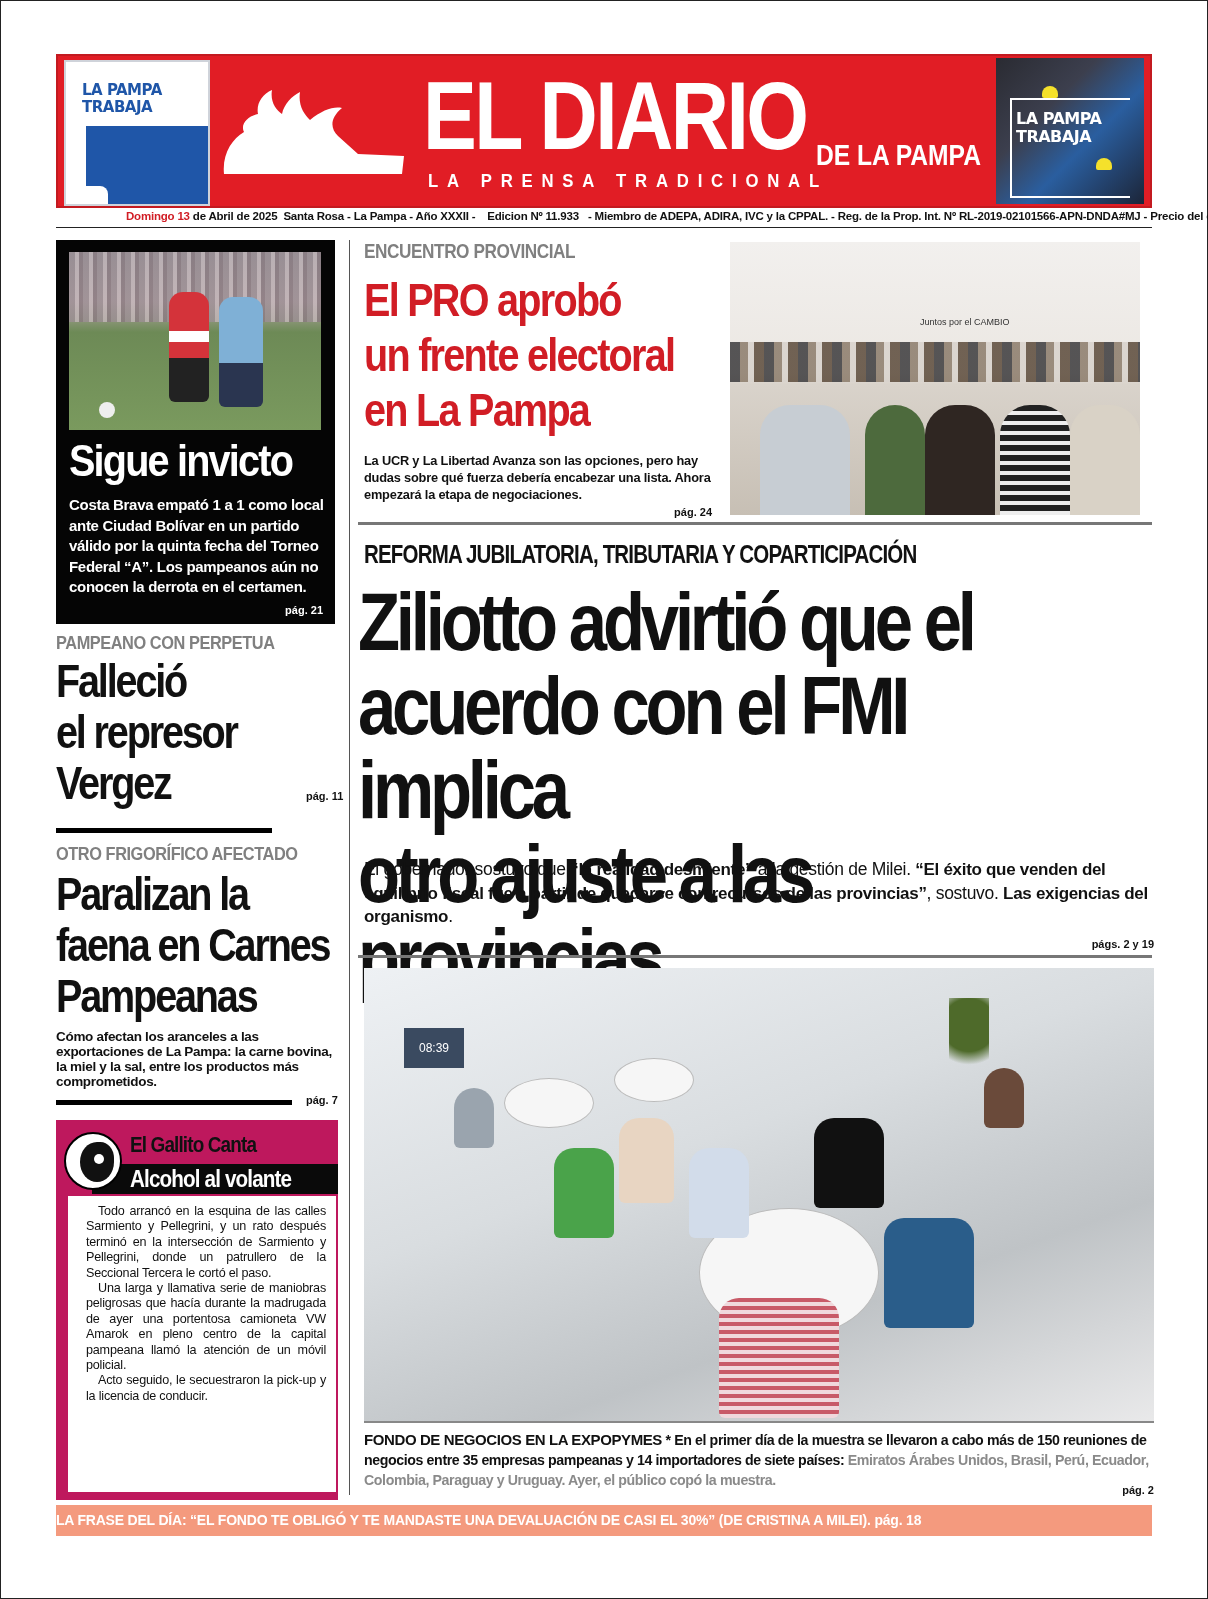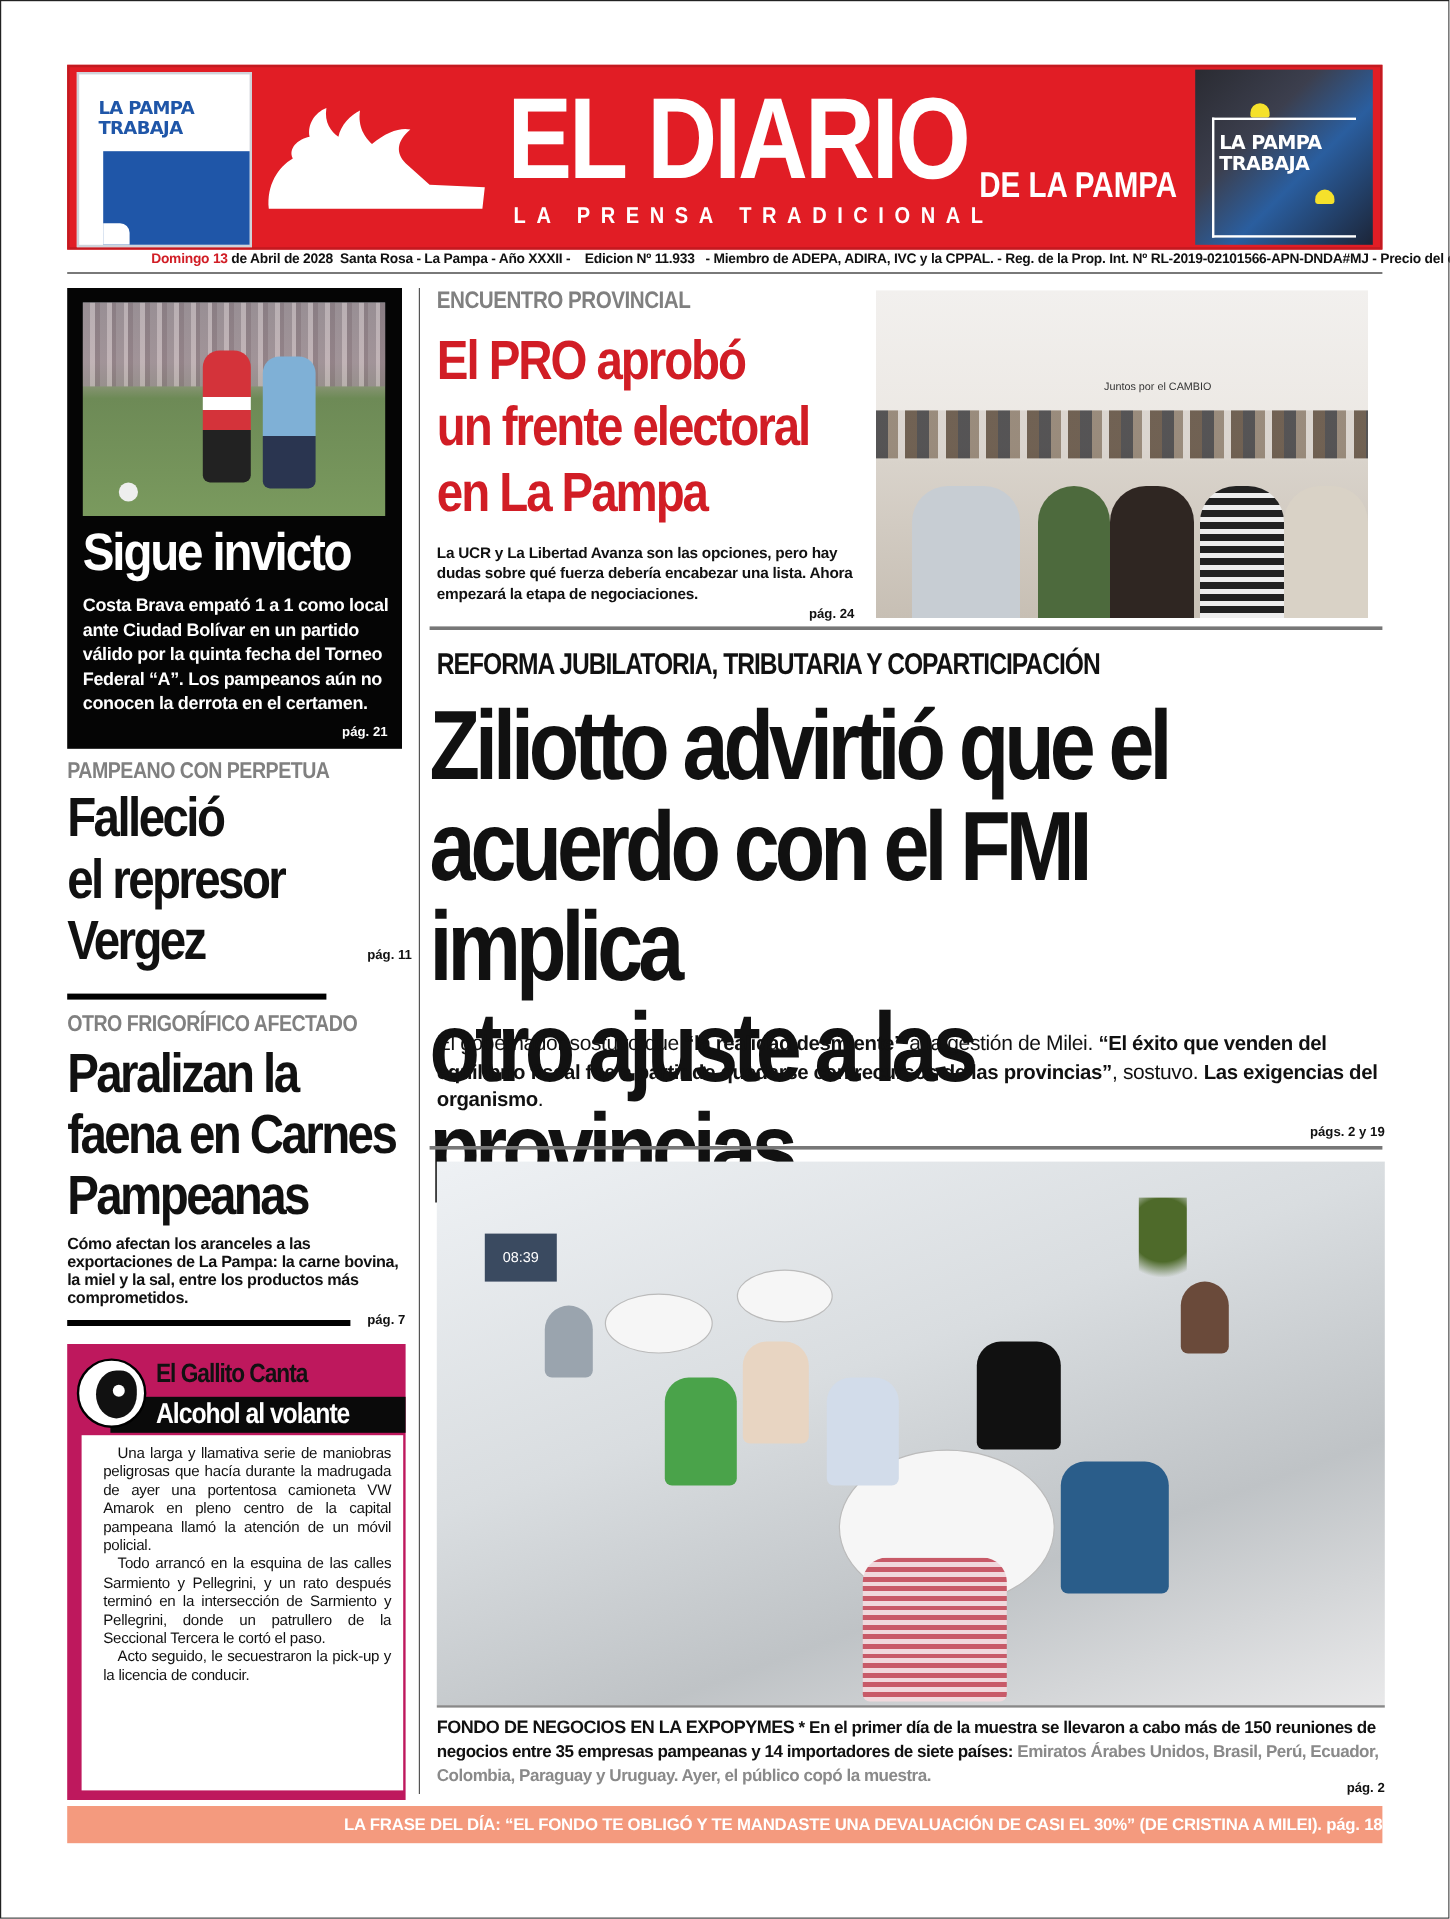--- a/index.html
+++ b/index.html
@@ -84,21 +84,21 @@
     .expo-photo .screen { position: absolute; left: 40px; top: 60px; width: 60px; height: 40px; background: #3a4a60; color: #fff; font-size: 12px; text-align: center; line-height: 40px; }
     .expo-photo .table { position: absolute; border-radius: 50%; background: #f6f6f6; border: 1px solid #bbb; }
     .expo-photo .person { position: absolute; border-radius: 20px 20px 6px 6px; }
     .expo-photo .plant { position: absolute; left: 585px; top: 30px; width: 40px; height: 90px; background: radial-gradient(circle at 50% 30%, #4e6a2a 0 40%, transparent 60%); }
 
     .caption { position: absolute; left: 364px; top: 1430px; width: 790px; font-size: 14.2px; line-height: 20px; font-weight: bold; letter-spacing: -0.4px; }
     .caption .lead { font-size: 15px; }
     .caption .gray { color: #8a8a8a; }
     .cap-pag { position: absolute; right: 54px; top: 1484px; font-size: 11px; font-weight: bold; }
 
-    .frase { position: absolute; left: 56px; top: 1505px; width: 1096px; height: 31px; background: #f49a7e; color: #fff; font-size: 14px; font-weight: bold; text-align: right; line-height: 31px; letter-spacing: -0.2px; white-space: nowrap; }
+    .frase { position: absolute; left: 56px; top: 1505px; width: 1096px; height: 31px; background: #f49a7e; color: #fff; font-size: 14px; font-weight: bold; text-align: left; line-height: 31px; letter-spacing: -0.2px; white-space: nowrap; }
   </style>
 </head>
 <body>
 
 <div class="frame"></div>
 
 <div class="masthead">
   <div class="lpt-left">
     <div class="notch"></div>
     <div class="stub"></div>
@@ -112,21 +112,21 @@
   <div class="tagline">LA PRENSA TRADICIONAL</div>
   <div class="lpt-right">
     <div class="helmet" style="left:46px;top:28px;"></div>
     <div class="helmet" style="left:100px;top:100px;"></div>
     <div class="outline"></div>
     <div class="txt" style="width:110px;">LA PAMPA TRABAJA</div>
   </div>
 </div>
 
 <div class="infobar">
-  <span class="red">Domingo 13</span><span> de Abril de 2028</span><span style="white-space:pre;">  Santa Rosa - La Pampa - Año XXXII -</span><span style="white-space:pre;">    Edicion Nº 11.933</span><span style="white-space:pre;">   - Miembro de ADEPA, ADIRA, IVC y la CPPAL. - Reg. de la Prop. Int. Nº RL-2019-02101566-APN-DNDA#MJ - Precio del ejemplar $ 600</span>
+  <span class="red">Domingo 13</span><span> de Abril de 2025</span><span style="white-space:pre;">  Santa Rosa - La Pampa - Año XXXII -</span><span style="white-space:pre;">    Edicion Nº 11.933</span><span style="white-space:pre;">   - Miembro de ADEPA, ADIRA, IVC y la CPPAL. - Reg. de la Prop. Int. Nº RL-2019-02101566-APN-DNDA#MJ - Precio del ejemplar $ 600</span>
 </div>
 
 <div class="sports">
   <div class="photo">
     <div class="crowd"></div>
     <div class="p1"></div>
     <div class="p2"></div>
     <div class="ball"></div>
   </div>
   <h2>Sigue invicto</h2>
@@ -159,22 +159,22 @@
 
 <div class="gallito">
   <div class="emblem">
     <div class="head"></div>
     <div class="eye"></div>
   </div>
   <div class="title">El Gallito Canta</div>
   <div class="bar"></div>
   <div class="subtitle">Alcohol al volante</div>
   <div class="body">
+    <p>Todo arrancó en la esquina de las calles Sarmiento y Pellegrini, y un rato después terminó en la intersección de Sarmiento y Pellegrini, donde un patrullero de la Seccional Tercera le cortó el paso.</p>
     <p>Una larga y llamativa serie de maniobras peligrosas que hacía durante la madrugada de ayer una portentosa camioneta VW Amarok en pleno centro de la capital pampeana llamó la atención de un móvil policial.</p>
-    <p>Todo arrancó en la esquina de las calles Sarmiento y Pellegrini, y un rato después terminó en la intersección de Sarmiento y Pellegrini, donde un patrullero de la Seccional Tercera le cortó el paso.</p>
     <p>Acto seguido, le secuestraron la pick-up y la licencia de conducir.</p>
   </div>
 </div>
 
 <div class="vdiv"></div>
 
 <div class="pro">
   <div class="kicker">ENCUENTRO PROVINCIAL</div>
   <h2>
     <div>El PRO aprobó</div>

